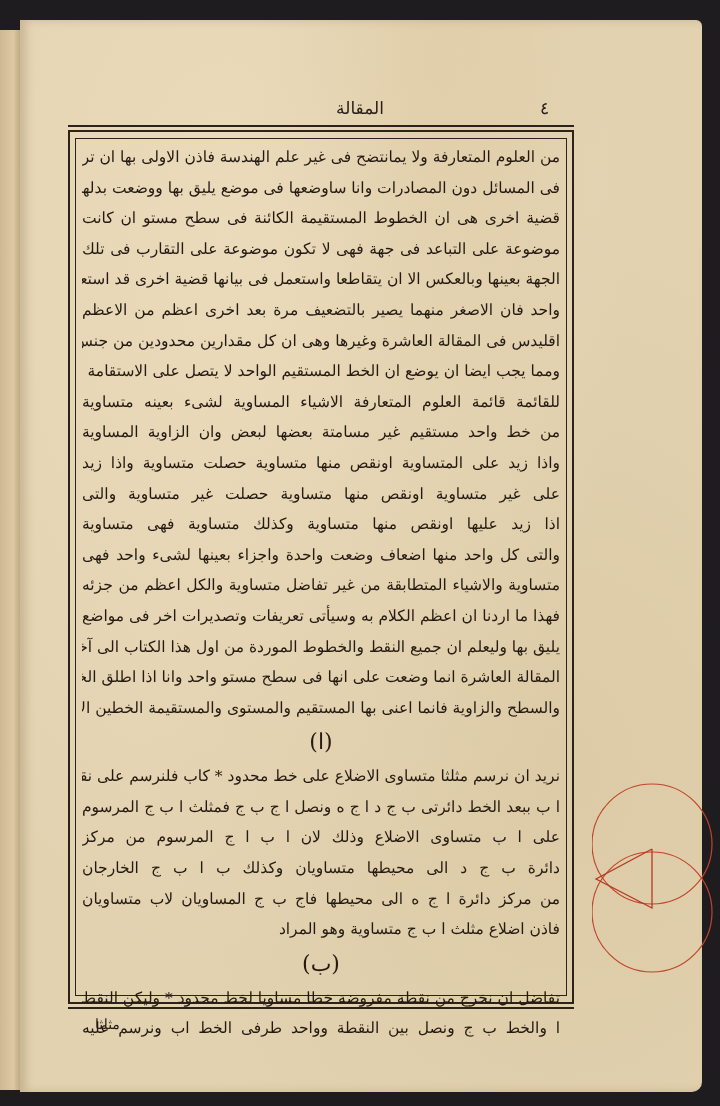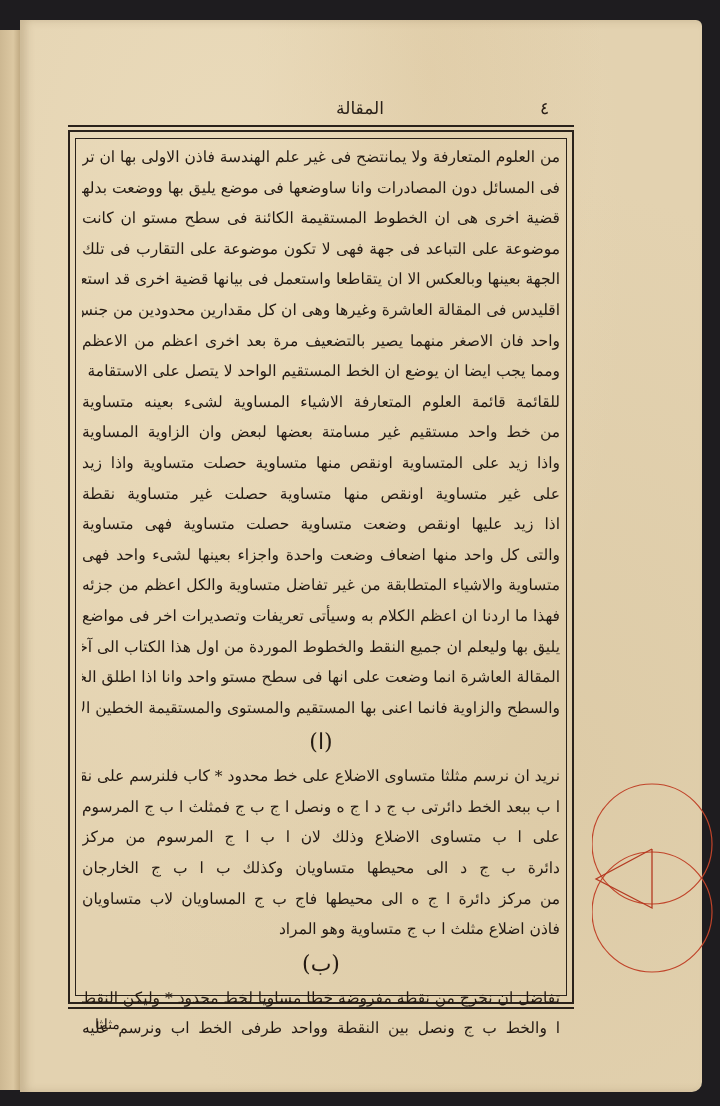--- a/index.html
+++ b/index.html
@@ -83,28 +83,28 @@
     <div class="frame-top-rule"></div>
     <div class="frame-bottom-rule"></div>
     <div class="frame-inner"></div>
 
     <div class="text-block">
       <div class="line">من العلوم المتعارفة ولا يمانتضح فى غير علم الهندسة فاذن الاولى بها ان ترتب</div>
       <div class="line">فى المسائل دون المصادرات وانا ساوضعها فى موضع يليق بها ووضعت بدلها</div>
       <div class="line">قضية اخرى هى ان الخطوط المستقيمة الكائنة فى سطح مستو ان كانت</div>
       <div class="line">موضوعة على التباعد فى جهة فهى لا تكون موضوعة على التقارب فى تلك</div>
       <div class="line">الجهة بعينها وبالعكس الا ان يتقاطعا واستعمل فى بيانها قضية اخرى قد استعملها</div>
+      <div class="line">واحد فان الاصغر منهما يصير بالتضعيف مرة بعد اخرى اعظم من الاعظم</div>
       <div class="line">اقليدس فى المقالة العاشرة وغيرها وهى ان كل مقدارين محدودين من جنس</div>
-      <div class="line">واحد فان الاصغر منهما يصير بالتضعيف مرة بعد اخرى اعظم من الاعظم</div>
       <div class="line">ومما يجب ايضا ان يوضع ان الخط المستقيم الواحد لا يتصل على الاستقامة باكثر</div>
       <div class="line">للقائمة قائمة العلوم المتعارفة الاشياء المساوية لشىء بعينه متساوية</div>
       <div class="line">من خط واحد مستقيم غير مسامتة بعضها لبعض وان الزاوية المساوية</div>
       <div class="line">واذا زيد على المتساوية اونقص منها متساوية حصلت متساوية واذا زيد</div>
-      <div class="line">على غير متساوية اونقص منها متساوية حصلت غير متساوية نقطة</div>
-      <div class="line">اذا زيد عليها اونقص وضعت متساوية حصلت متساوية فهى متساوية</div>
+      <div class="line">على غير متساوية اونقص منها متساوية حصلت غير متساوية والتى</div>
+      <div class="line">اذا زيد عليها اونقص منها متساوية وكذلك متساوية فهى متساوية</div>
       <div class="line">والتى كل واحد منها اضعاف وضعت واحدة واجزاء بعينها لشىء واحد فهى</div>
       <div class="line">متساوية والاشياء المتطابقة من غير تفاضل متساوية والكل اعظم من جزئه</div>
       <div class="line">فهذا ما اردنا ان اعظم الكلام به وسيأتى تعريفات وتصديرات اخر فى مواضع</div>
       <div class="line">يليق بها وليعلم ان جميع النقط والخطوط الموردة من اول هذا الكتاب الى آخر</div>
       <div class="line">المقالة العاشرة انما وضعت على انها فى سطح مستو واحد وانا اذا اطلق الخط</div>
       <div class="line">والسطح والزاوية فانما اعنى بها المستقيم والمستوى والمستقيمة الخطين الاشكال</div>
 
       <div class="prop-marker">(ا)</div>
 
       <div class="line">نريد ان نرسم مثلثا متساوى الاضلاع على خط محدود * كاب فلنرسم على نقطتى</div>

